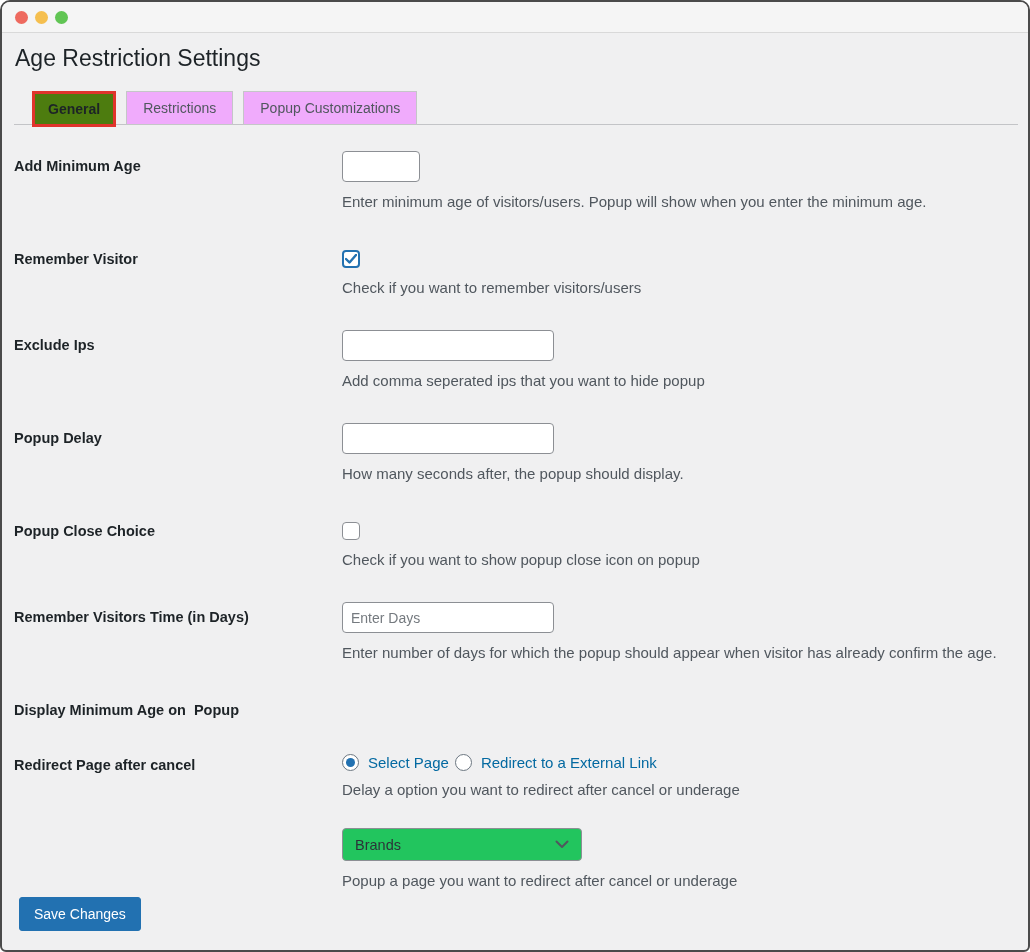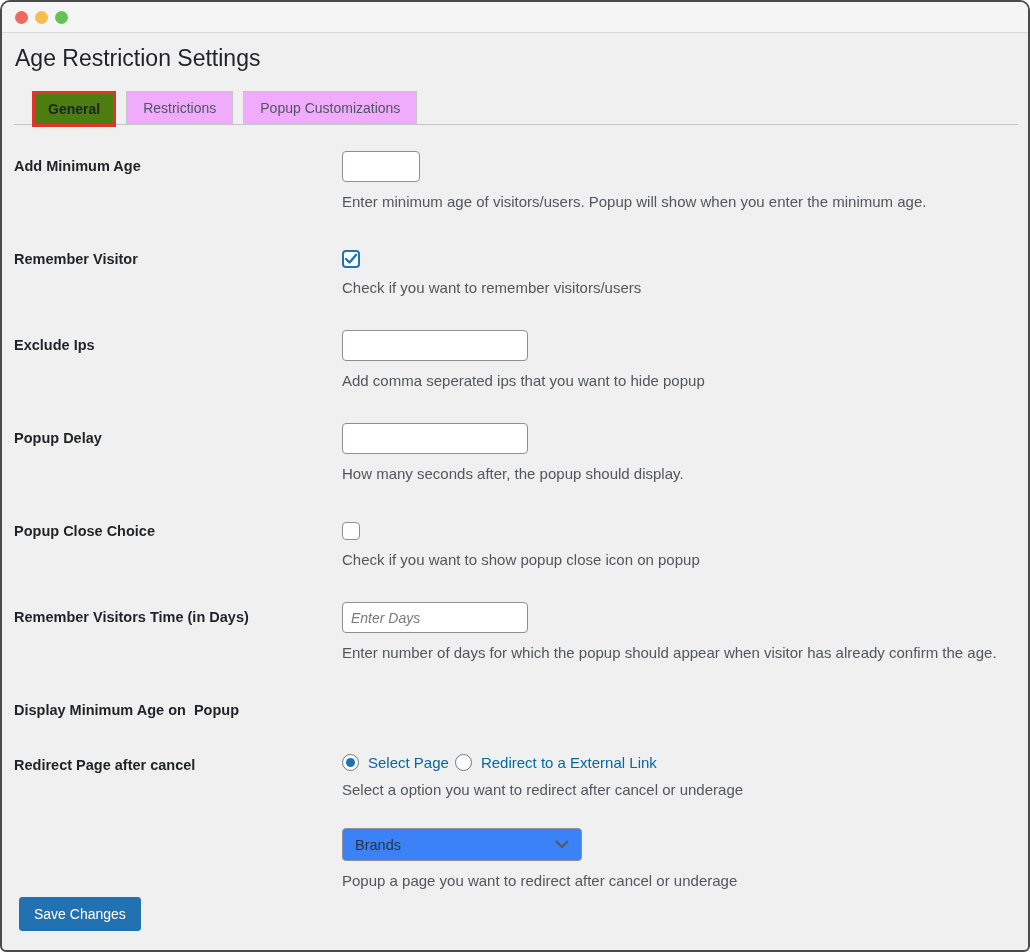--- a/index.html
+++ b/index.html
@@ -81,21 +81,21 @@
     background: #ffffff;
     color: #2c3338;
     font-size: 14px;
     font-family: "Liberation Sans", "DejaVu Sans", sans-serif;
     padding: 0 8px;
     outline: none;
     display: block;
   }
   .text-input::placeholder { color: #757a7f; opacity: 1; }
   .input-small { width: 78px; }
-  .input-med   { width: 186px; font-style: italic; }
+  .input-med   { width: 212px; }
   .helper {
     margin-top: 9px;
     font-size: 15px;
     color: #50575e;
     line-height: 21px;
   }
   .checkbox {
     width: 18px; height: 18px;
     margin-top: 6px;
     border: 1.5px solid #8c8f94;
@@ -121,21 +121,21 @@
   .radio-label {
     font-size: 15px; color: #0369a1;
     margin: 0 6px 0 9px;
     cursor: pointer;
   }
   .select-box {
     margin-top: 28px;
     width: 240px; height: 33px;
     border: 1px solid #8c8f94;
     border-radius: 4px;
-    background: #3b82f6;
+    background: #22c55e;
     display: flex; align-items: center; justify-content: space-between;
     padding: 0 12px;
     font-size: 14.5px; color: #2c3338;
     cursor: pointer;
   }
   .save-button {
     margin: 6px 0 0 5px;
     background: #2271b1;
     border: 1px solid #2271b1;
     border-radius: 3px;
@@ -229,21 +229,21 @@
           <div class="radio-group">
             <span class="radio selected">
                 <span class="dot"></span>
               </span>
             <span class="radio-label">Select Page</span>
             <span class="radio">
                 <span class="dot"></span>
               </span>
             <span class="radio-label">Redirect to a External Link</span>
           </div>
-          <div class="helper" style="margin-top:8px;">Select a option you want to redirect after cancel or underage</div>
+          <div class="helper" style="margin-top:8px;">Delay a option you want to redirect after cancel or underage</div>
           <div class="select-box">
             <span>Brands</span>
             <svg width="14" height="9" viewBox="0 0 14 9">
               <polyline points="1.5,1.5 7,7 12.5,1.5" fill="none" stroke="#50575e" stroke-width="2" stroke-linecap="round" stroke-linejoin="round"></polyline>
             </svg>
           </div>
           <div class="helper">Popup a page you want to redirect after cancel or underage</div>
         </div>
       </div>
 

